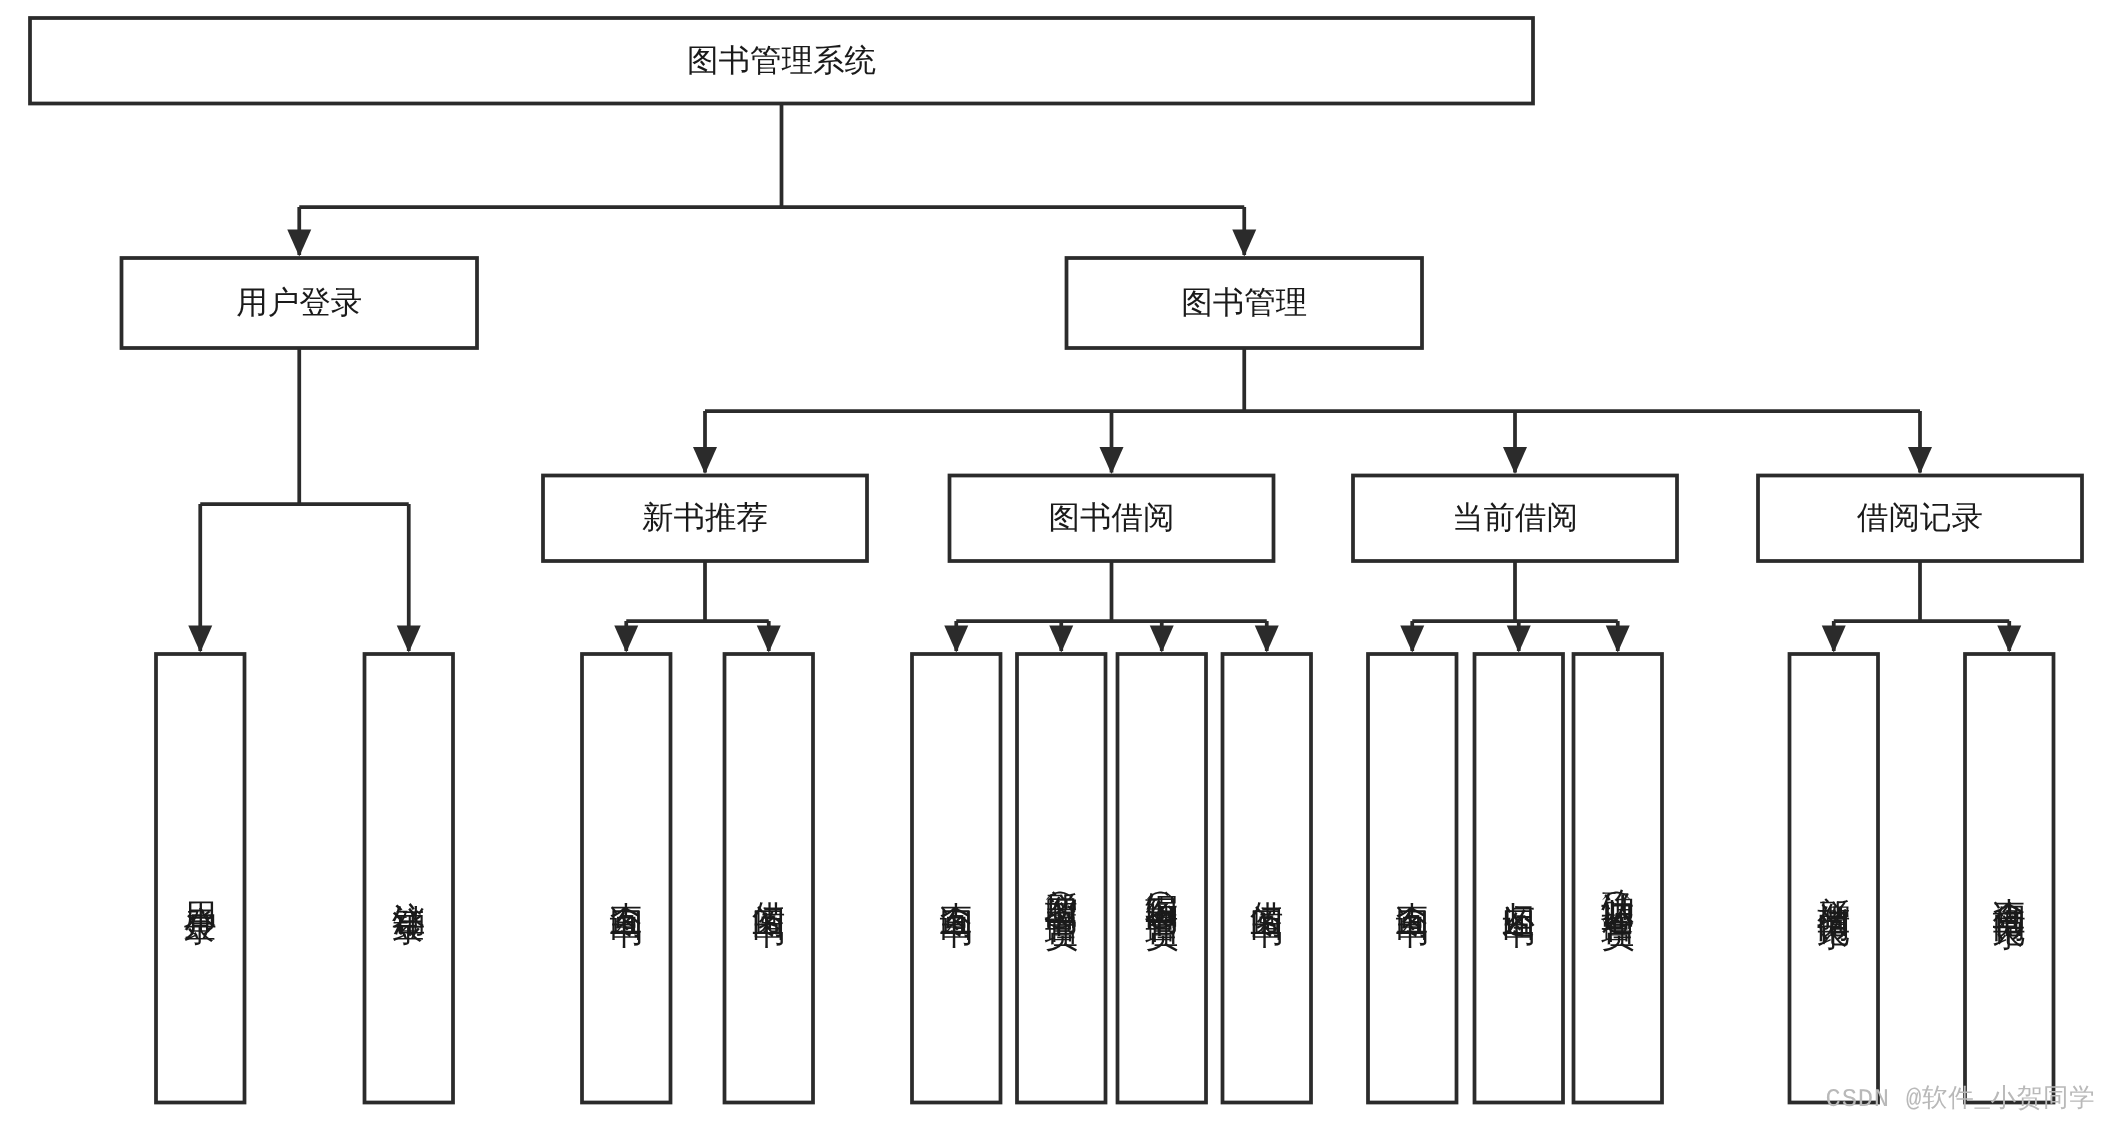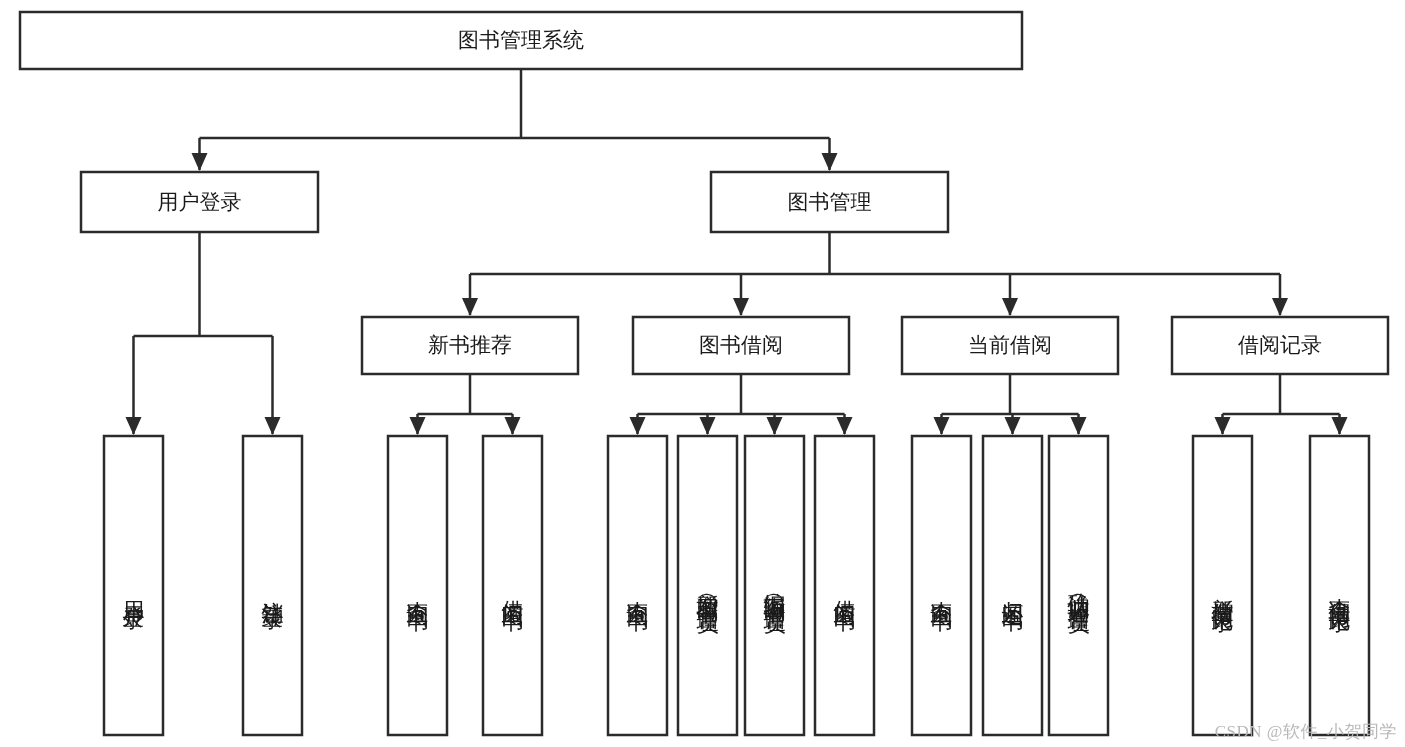--- a/index.html
+++ b/index.html
@@ -57,21 +57,21 @@
     font-size: 22px;
     line-height: 1.28;
     color: #1a1a1a;
     letter-spacing: 3px;
     white-space: nowrap;
   }
   .watermark {
     position: absolute;
     right: 8px;
     bottom: 4px;
-    font-family: Liberation Serif, serif;
+    font-family: Liberation Mono, monospace;
     font-size: 17px;
     color: #b9b9b9;
     letter-spacing: 0.5px;
     white-space: nowrap;
   }
 </style>
 </head>
 <body>
 
 <svg id="canvas" viewBox="0 0 1405 747">

